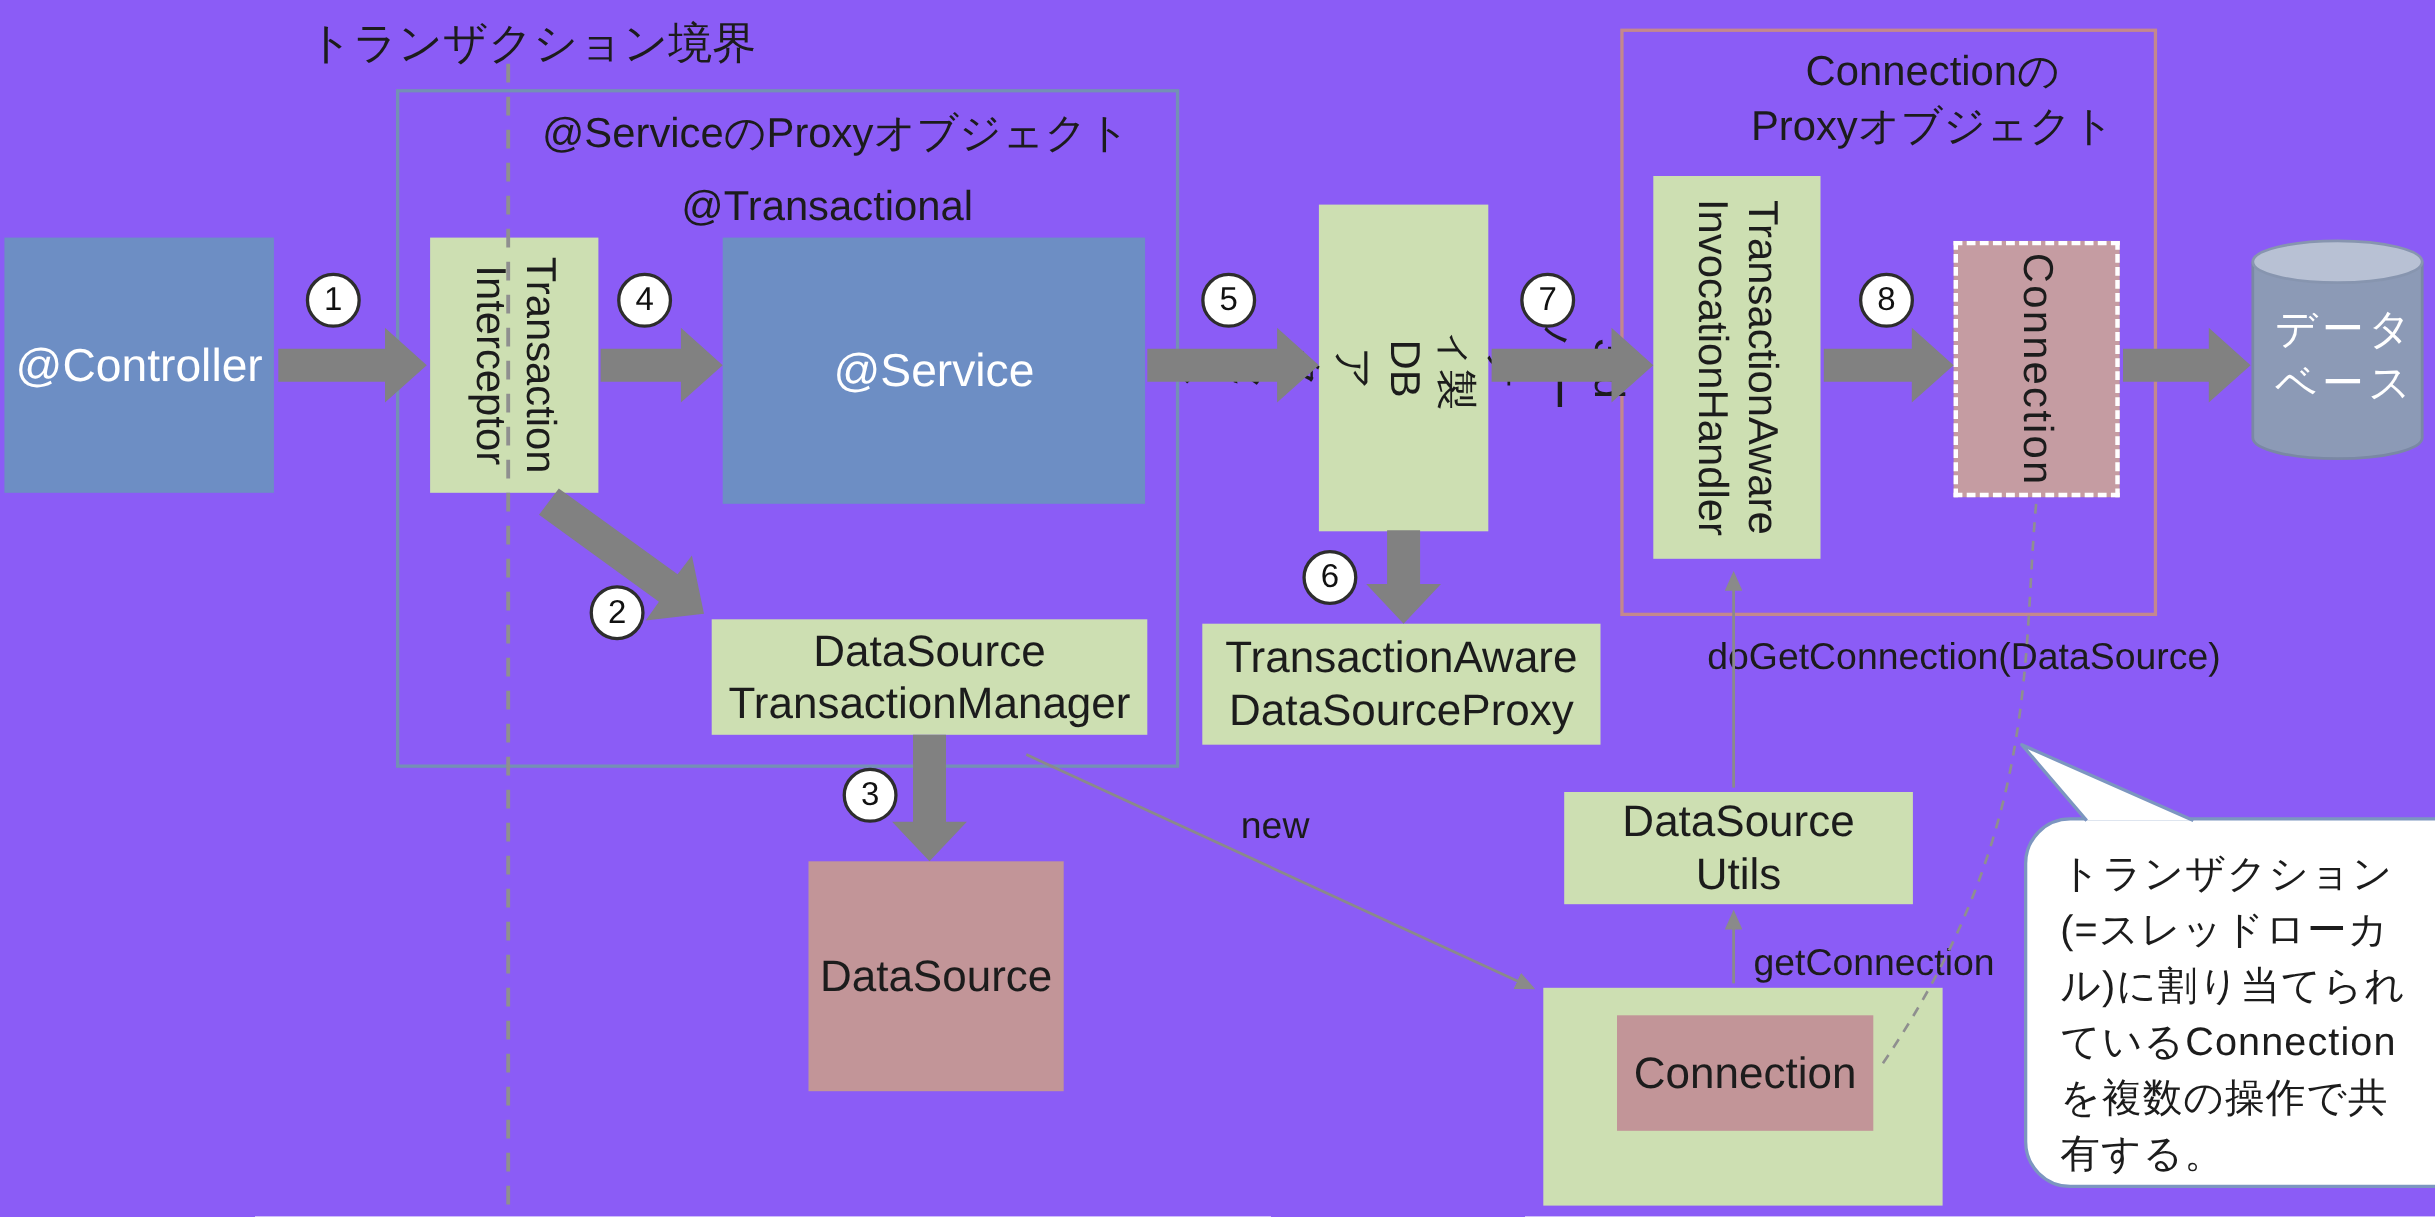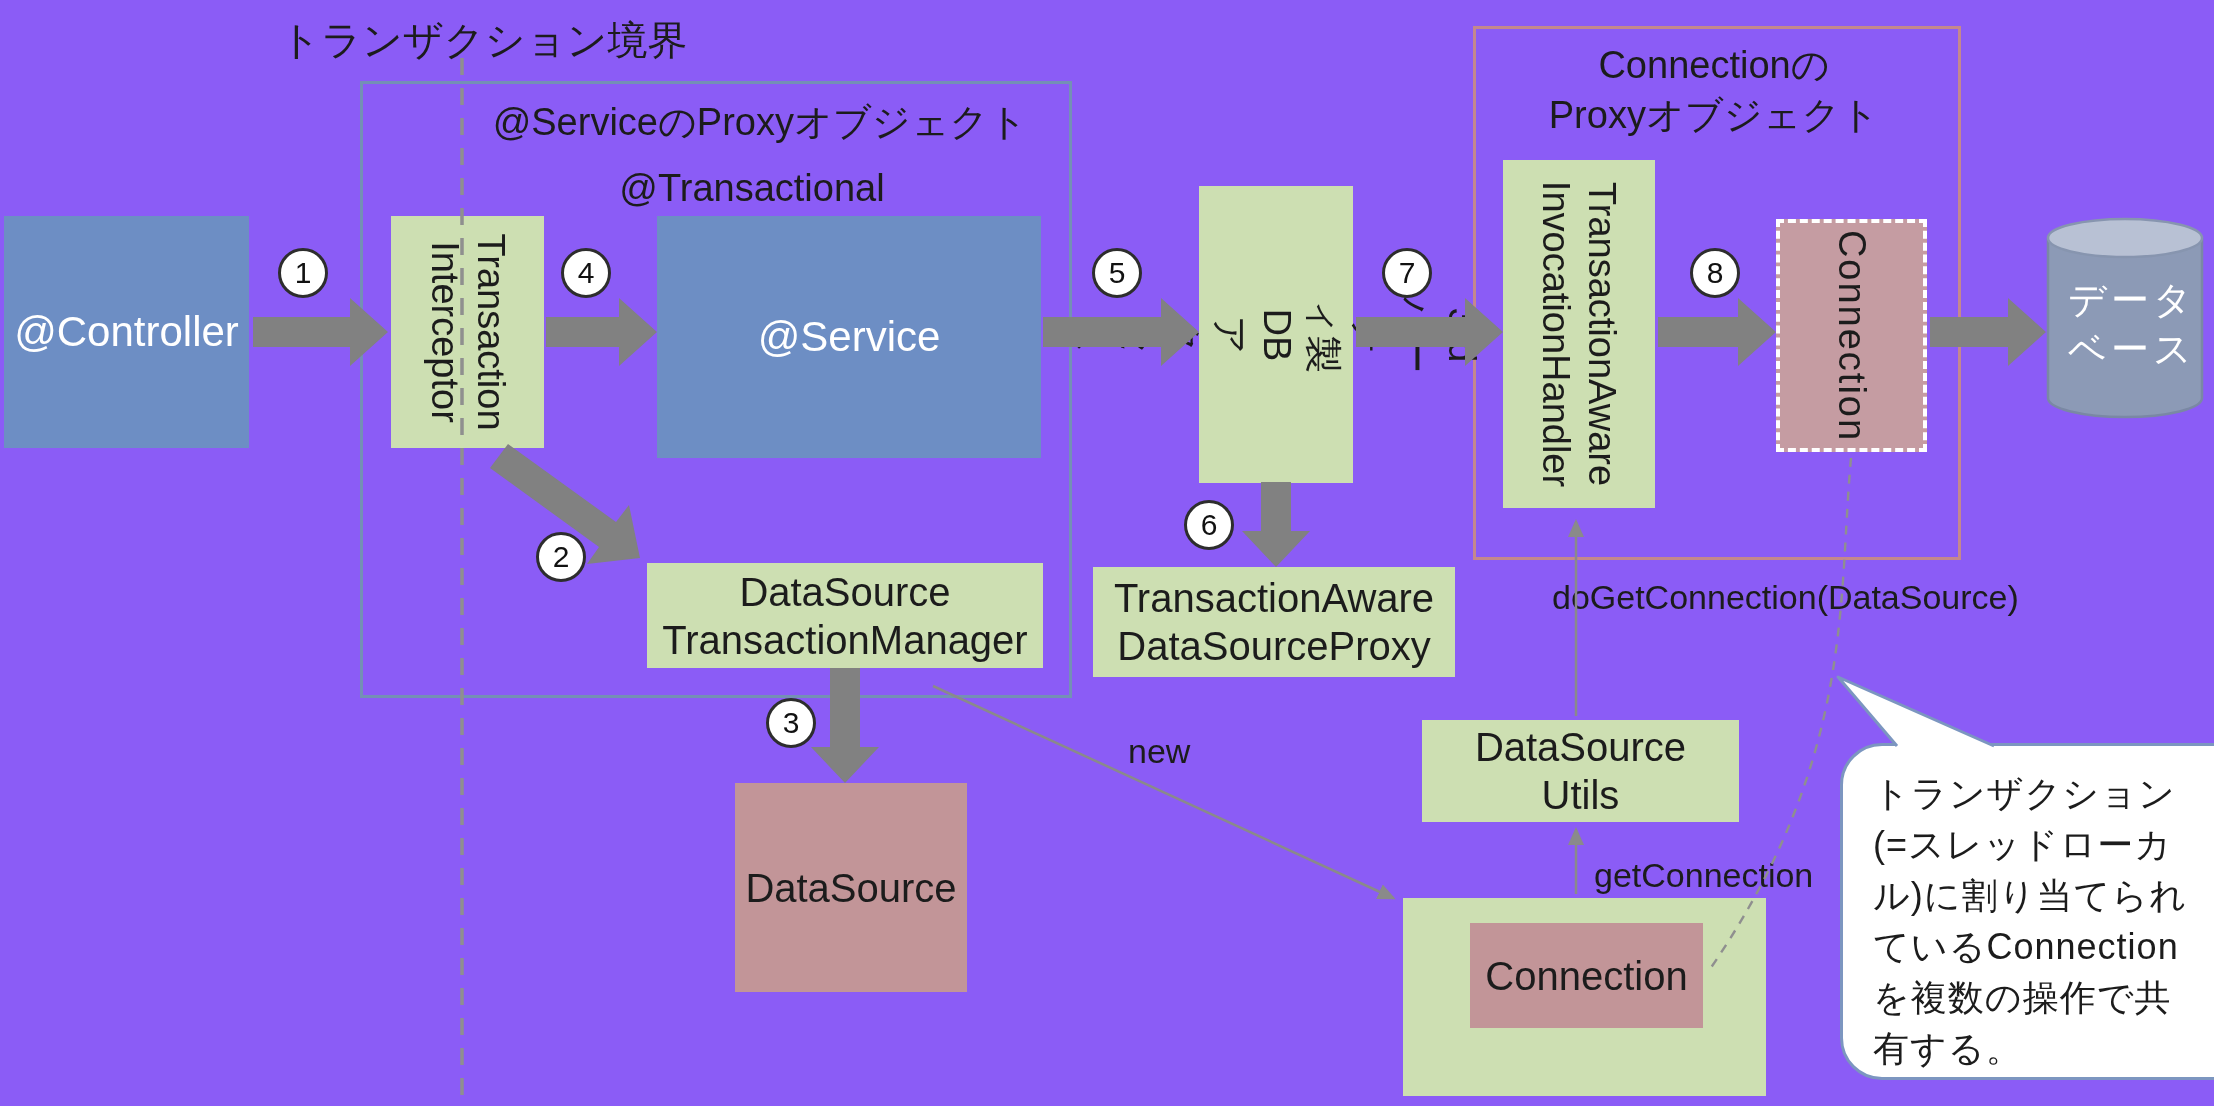--- a/index.html
+++ b/index.html
@@ -53,21 +53,21 @@
   <div class="frame-blue" style="left:360px;top:81px;width:706px;height:611px;"></div>
 
   <div class="frame-red" style="left:1473px;top:26px;width:482px;height:528px;"></div>
 
   <div class="hdr" style="left:280px;top:14px;font-size:40px;">トランザクション境界</div>
 
   <div class="hdr" style="left:460px;top:98px;width:600px;">@ServiceのProxyオブジェクト</div>
 
   <div class="hdr" style="left:612px;top:164px;width:280px;">@Transactional</div>
 
-  <div class="hdr" style="left:1473px;top:40px;width:482px;line-height:1.32;">Connectionの
+  <div class="hdr" style="left:1473px;top:40px;width:482px;line-height:1.32;padding-left:43px;">Connectionの
 Proxyオブジェクト</div>
 
   <div class="box blue-node" style="left:4px;top:216px;width:245px;height:232px;">@Controller</div>
 
   <div class="vbox" style="left:391px;top:216px;width:153px;height:232px;">
     <span class="vtext">Transaction
 Interceptor</span>
   </div>
 
   <div class="box blue-node" style="left:657px;top:216px;width:384px;height:242px;">@Service</div>

